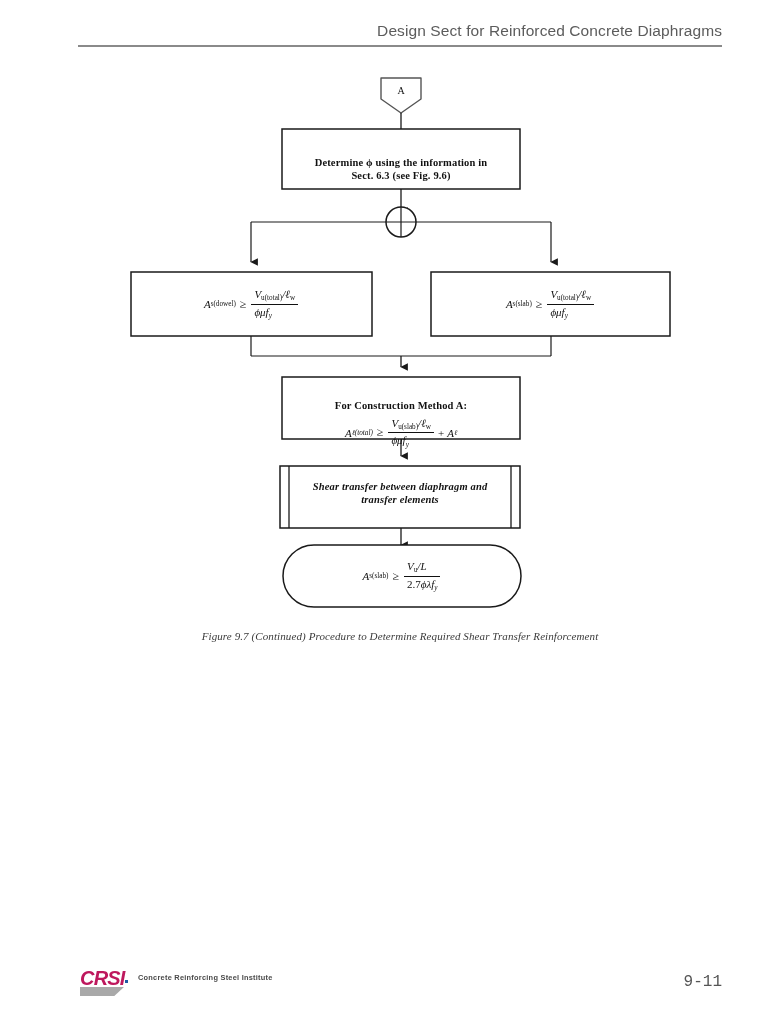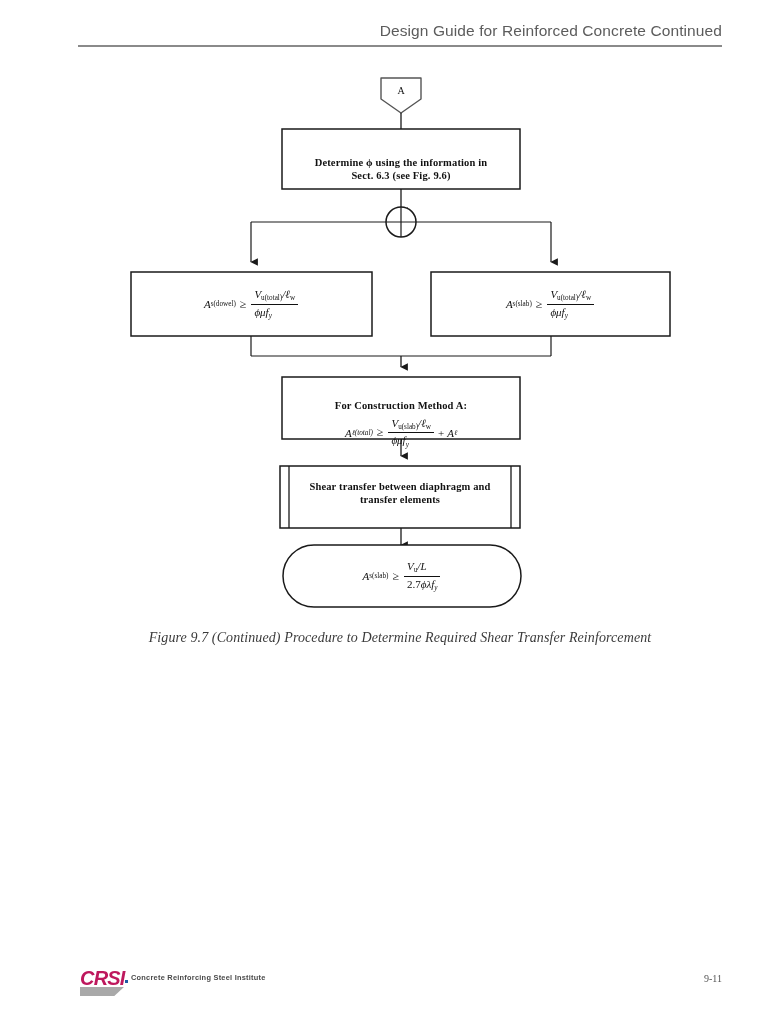--- a/index.html
+++ b/index.html
@@ -142,21 +142,21 @@
 
   
   .caption {
     position: absolute;
     left: 78px;
     top: 630px;
     width: 644px;
     text-align: center;
     font-family: "Liberation Serif", serif;
     font-style: italic;
-    font-size: 14px;
+    font-size: 11px;
     color: #3a3a3a;
     letter-spacing: 0.1px;
   }
 
   
   .footer {
     position: absolute;
     left: 0;
     top: 955px;
     width: 768px;
@@ -192,44 +192,44 @@
     position: absolute;
     left: 0px;
     top: 20px;
     width: 44px;
     height: 9px;
     background: #a9a9a9;
     clip-path: polygon(0% 0%, 100% 0%, 78% 100%, 0% 100%);
   }
   .logo-sub {
     position: absolute;
-    left: 51px;
+    left: 58px;
     top: 6px;
     font-family: "Liberation Sans", sans-serif;
     font-size: 7.4px;
     font-weight: 600;
     color: #4a4a4a;
     letter-spacing: 0.25px;
     white-space: nowrap;
   }
   .page-number {
     position: absolute;
     right: 46px;
     top: 18px;
-    font-family: Liberation Serif, serif;
-    font-size: 10px;
+    font-family: Liberation Mono, monospace;
+    font-size: 16px;
     color: #555555;
   }
 </style>
 </head>
 <body>
 
 <div class="page">
 
-  <div class="header-title">Design Guide for Reinforced Concrete Continued</div>
+  <div class="header-title">Design Sect for Reinforced Concrete Diaphragms</div>
   <div class="header-rule"></div>
 
   <div class="flow">
 
     <svg width="768" height="660">
       <defs>
         <marker id="arrowdown" markerWidth="9" markerHeight="9" refX="4.5" refY="7.5" orient="auto" markerUnits="userSpaceOnUse">
           <path d="M0.7,0.6 L8.3,0.6 L4.5,8.2 Z" fill="#1a1a1a"></path>
         </marker>
       </defs>
@@ -318,21 +318,21 @@
           <span class="num"><span class="it">V</span><span class="sub">u(slab)</span><span class="ell">/ℓ</span><span class="sub">w</span></span>
           <span class="bar"></span>
           <span class="den"><span class="it">ϕμf</span><span class="sub-it">y</span></span>
         </span>
         <span class="op">+</span>
         <span class="it">A</span>
           <span class="sub-it">ℓ</span>
       </span>
     </div>
 
-    <div class="node-text" style="left:289px; top:466px; width:222px; height:53px;">
+    <div class="node-text" style="left:289px; top:466px; width:222px; height:53px;font-style:italic;">
       <span class="bold-line">Shear transfer between diaphragm and</span>
       <span class="bold-line">transfer elements</span>
     </div>
 
     <div class="node-text" style="left:283px; top:545px; width:238px; height:62px;">
       <span class="math">
         <span class="it">A</span>
           <span class="sub">s(slab)</span>
         <span class="rel">≥</span>
         <span class="frac">

